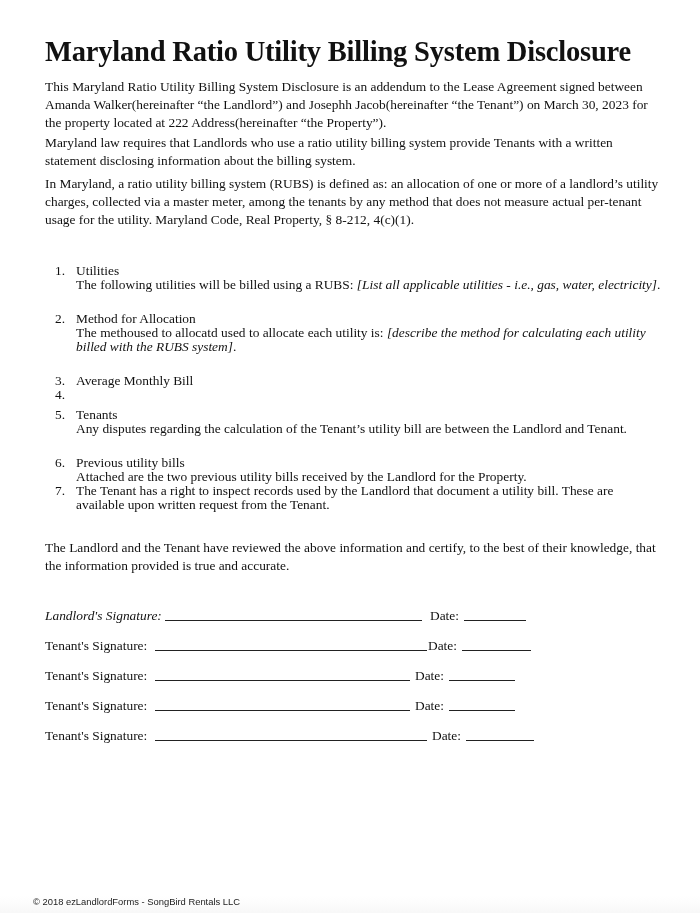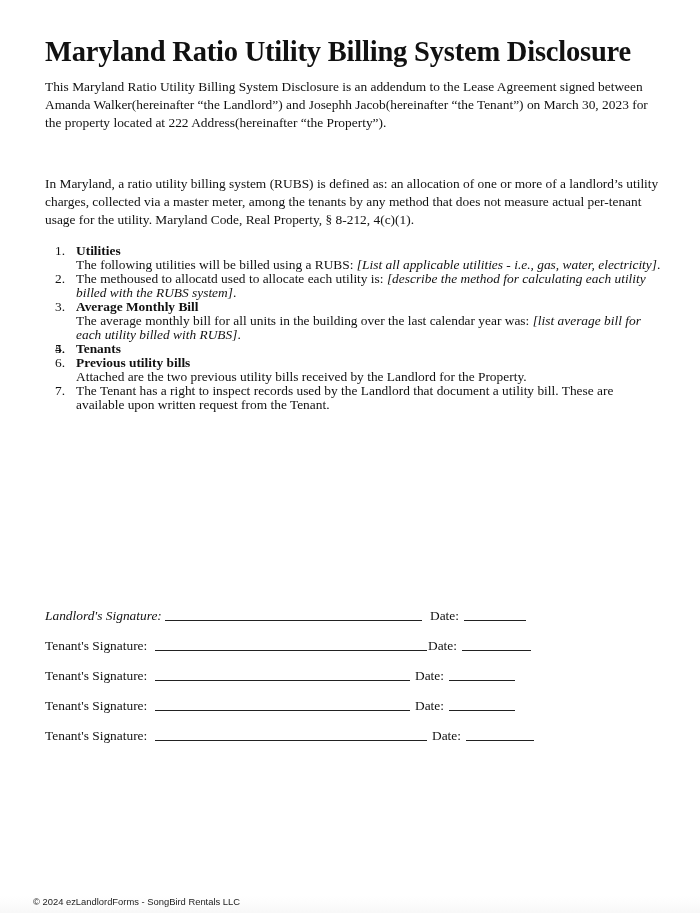--- a/index.html
+++ b/index.html
@@ -60,22 +60,23 @@
     .list li {
       position: relative;
       padding-left: 31px;
     }
     .list .num {
       position: absolute;
       left: 10px;
       top: 0;
     }
     .list .heading {
-      font-weight: bold;
+      font-weight: normal;
       display: block;
+      margin-top: 20px;
     }
     .list .body {
       display: block;
     }
     .list .placeholder {
       font-style: italic;
     }
 
     .p4 { top: 523px; }
 
@@ -115,55 +116,58 @@
     }
   </style>
 </head>
 <body>
 
 <div class="page">
 
   <h1 class="title">Maryland Ratio Utility Billing System Disclosure</h1>
 
   <p class="para p1">This Maryland Ratio Utility Billing System Disclosure is an addendum to the Lease Agreement signed between Amanda Walker(hereinafter “the Landlord”) and Josephh Jacob(hereinafter “the Tenant”) on March 30, 2023 for the property located at 222 Address(hereinafter “the Property”).</p>
+  <p class="para p2">Maryland law requires that Landlords who use a ratio utility billing system provide Tenants with a written statement disclosing information about the billing system.</p>
   <p class="para p3">In Maryland, a ratio utility billing system (RUBS) is defined as: an allocation of one or more of a landlord’s utility charges, collected via a master meter, among the tenants by any method that does not measure actual per-tenant usage for the utility. Maryland Code, Real Property, § 8-212, 4(c)(1).</p>
 
   <ol class="list">
     <li>
       <span class="num">1.</span>
       <span class="heading">Utilities</span>
       <span class="body"><span>The following utilities will be billed using a RUBS: </span><span class="placeholder">[List all applicable utilities - i.e., gas, water, electricity]</span><span>.</span></span>
     </li>
     <li>
       <span class="num">2.</span>
+      <span class="heading">Method for Allocation</span>
       <span class="body"><span>The methoused to allocatd used to allocate each utility is: </span><span class="placeholder">[describe the method for calculating each utility billed with the RUBS system]</span><span>.</span></span>
     </li>
     <li>
       <span class="num">3.</span>
       <span class="heading">Average Monthly Bill</span>
-      <span class="body"><span>The average monthly bill for all units in the building over the last calendar year was: </span><span class="placeholder">[list average bill for each utility billed with RUBS]</span><span>.</span></span>
     </li>
     <li>
       <span class="num">4.</span>
     </li>
     <li>
       <span class="num">5.</span>
       <span class="heading">Tenants</span>
+      <span class="body">Any disputes regarding the calculation of the Tenant’s utility bill are between the Landlord and Tenant.</span>
     </li>
     <li>
       <span class="num">6.</span>
       <span class="heading">Previous utility bills</span>
       <span class="body">Attached are the two previous utility bills received by the Landlord for the Property.</span>
     </li>
     <li>
       <span class="num">7.</span>
       <span class="body">The Tenant has a right to inspect records used by the Landlord that document a utility bill. These are available upon written request from the Tenant.</span>
     </li>
   </ol>
 
+  <p class="para p4">The Landlord and the Tenant have reviewed the above information and certify, to the best of their knowledge, that the information provided is true and accurate.</p>
 
   <div class="sig-block">
     <div class="sig-row" style="top:0px; width:490px;">
       <span class="sig-label" style="left:0;font-style:italic;">Landlord's Signature:</span>
       <span class="sig-line" style="left:120px; width:257px;"></span>
       <span class="date-label" style="left:385px;">Date:</span>
       <span class="date-line" style="left:419px; width:62px;"></span>
     </div>
     <div class="sig-row" style="top:30px; width:490px;">
       <span class="sig-label" style="left:0;">Tenant's Signature:</span>
@@ -184,14 +188,14 @@
       <span class="date-line" style="left:404px; width:66px;"></span>
     </div>
     <div class="sig-row" style="top:120px; width:500px;">
       <span class="sig-label" style="left:0;">Tenant's Signature:</span>
       <span class="sig-line" style="left:110px; width:272px;"></span>
       <span class="date-label" style="left:387px;">Date:</span>
       <span class="date-line" style="left:421px; width:68px;"></span>
     </div>
   </div>
 
-  <div class="footer">© 2024 ezLandlordForms - SongBird Rentals LLC</div>
+  <div class="footer">© 2018 ezLandlordForms - SongBird Rentals LLC</div>
 </div>
 
 </body></html>

